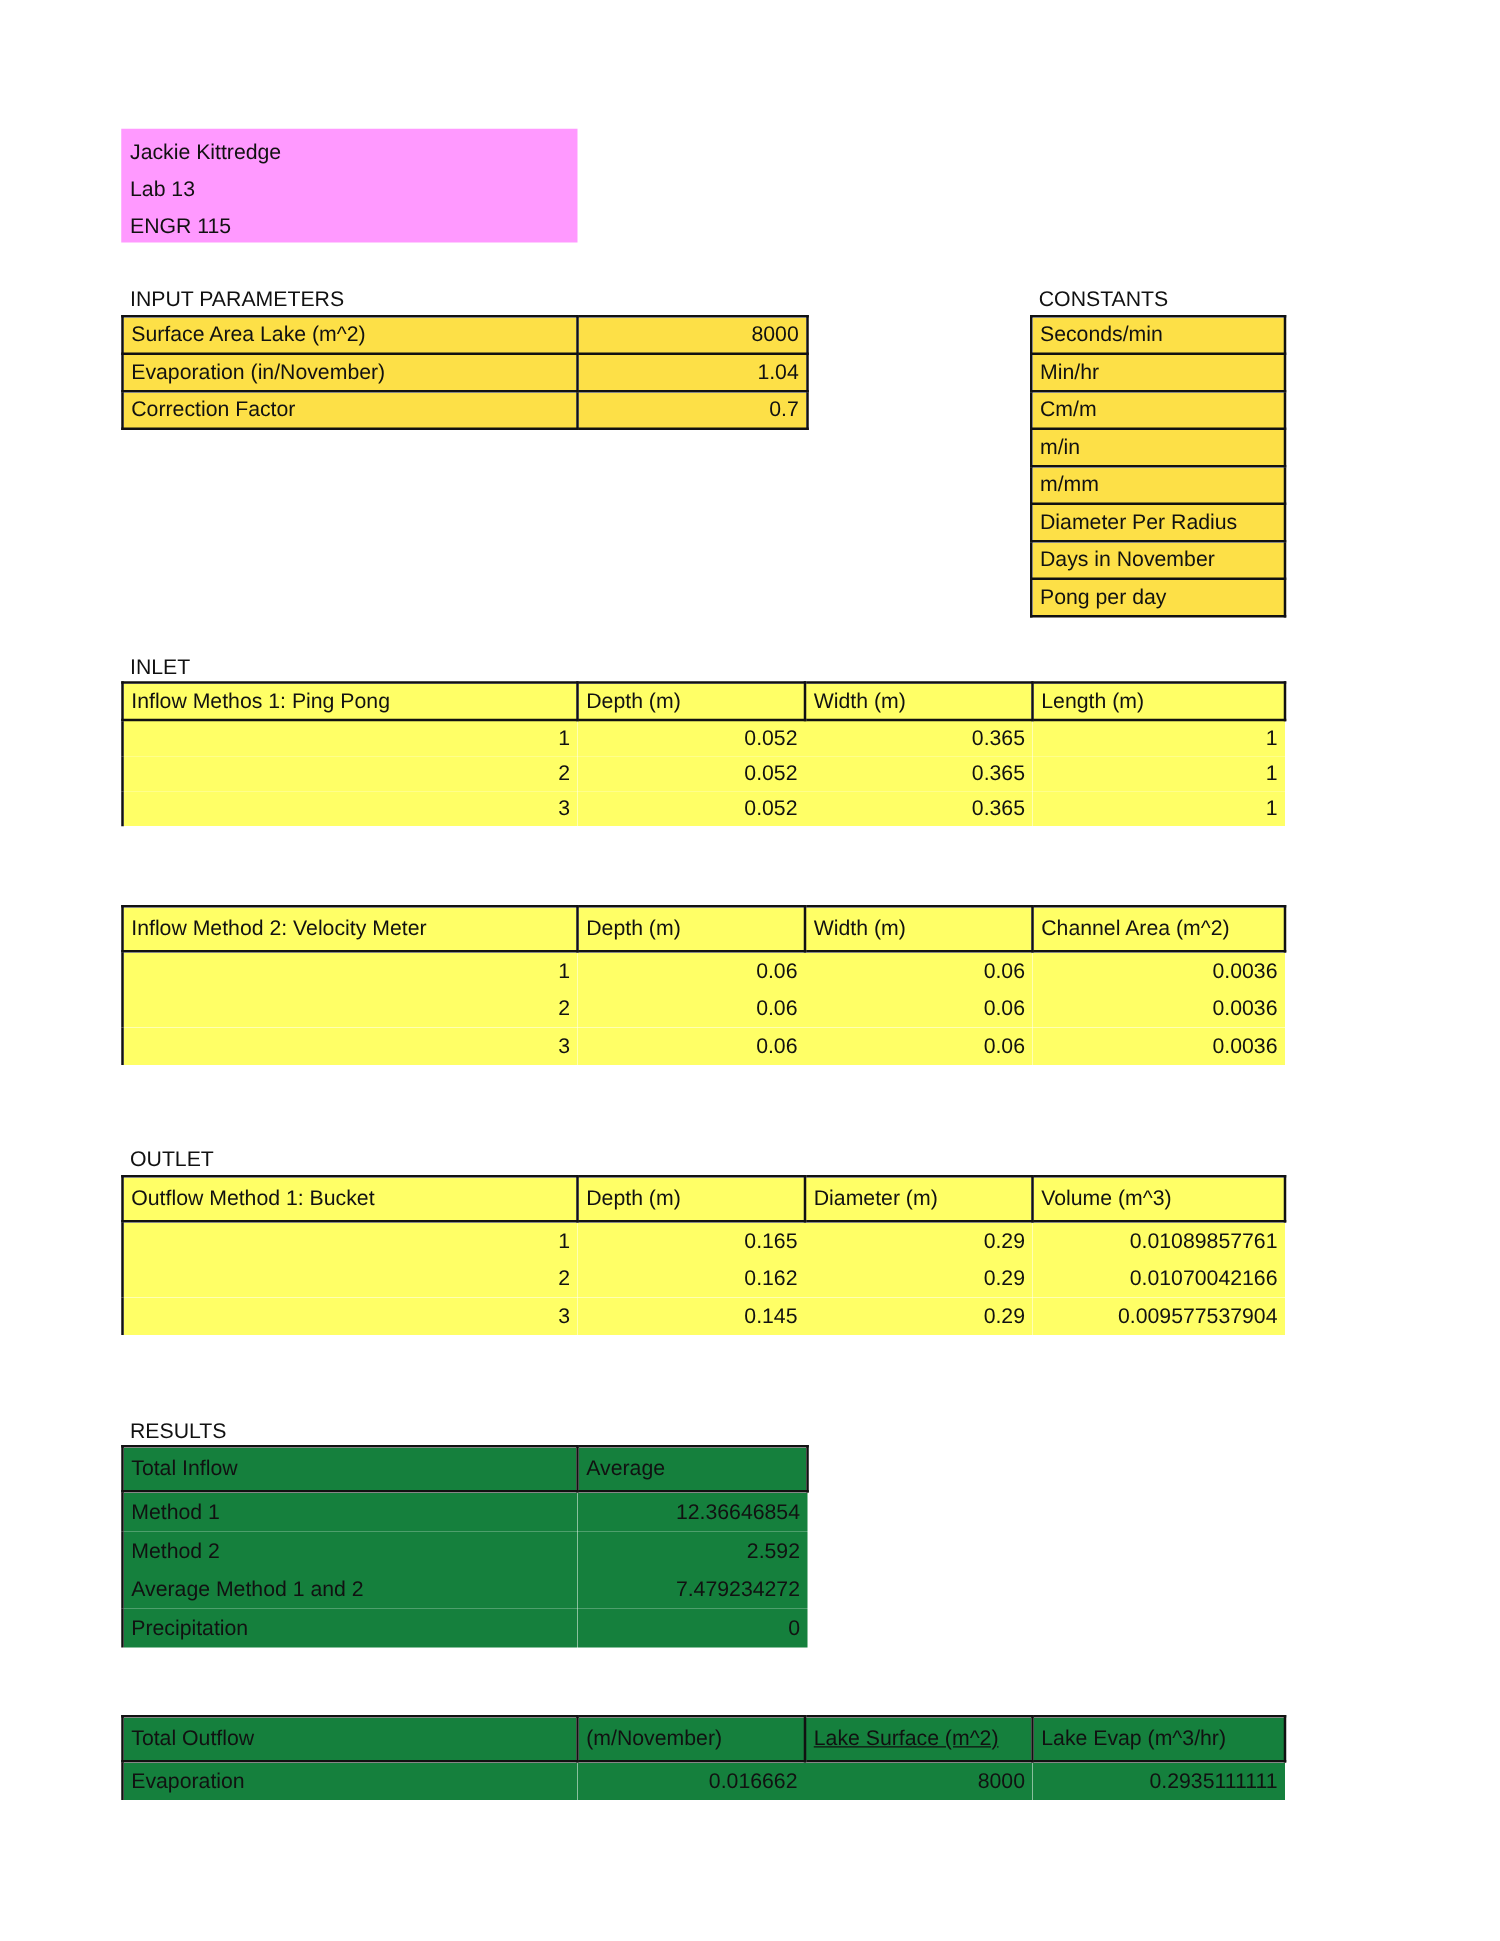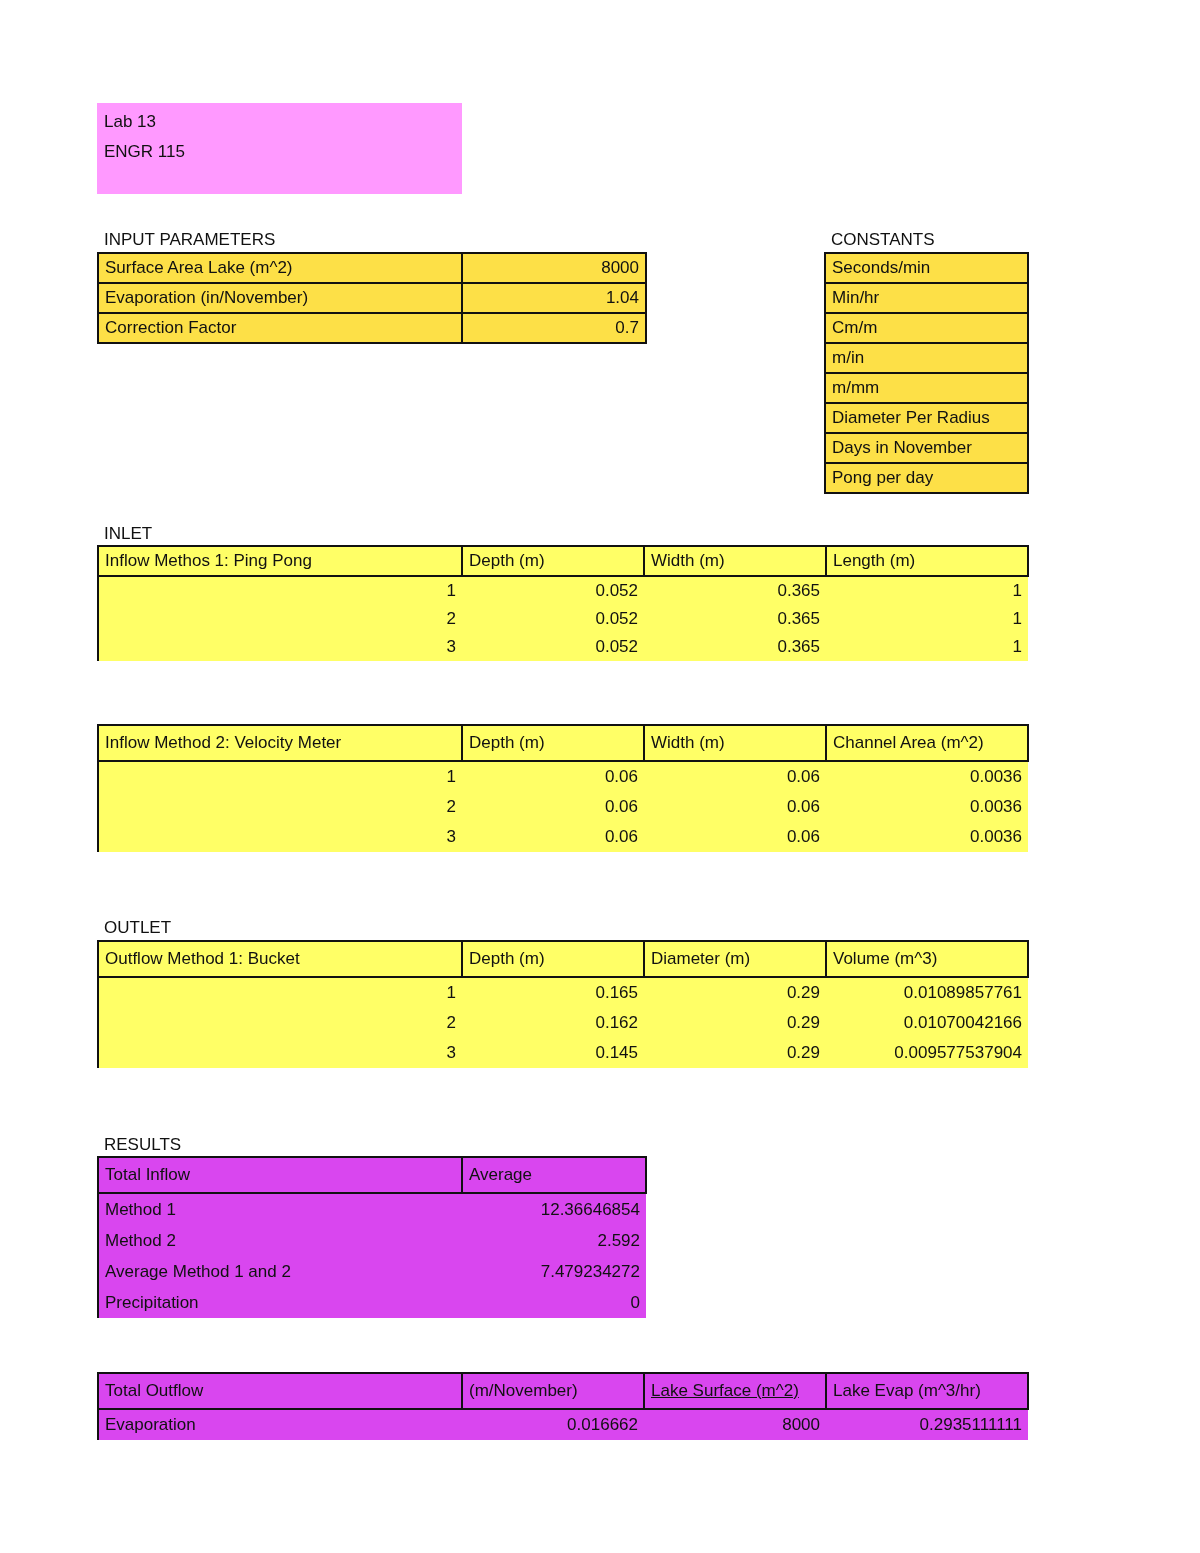--- a/index.html
+++ b/index.html
@@ -6,30 +6,31 @@
     body { width: 1200px; height: 1553px; position: relative; font-family: "Liberation Sans", sans-serif; color: #111; font-size: 17px; }
     .abs { position: absolute; }
     .header-box { left: 97px; top: 103px; width: 365px; height: 91px; background: #ff99ff; }
     .header-box div { height: 29px; line-height: 40px; padding-left: 7px; }
     .header-box div:first-child { line-height: 38px; }
     .section-label { font-size: 17px; }
     table { border-collapse: collapse; position: absolute; table-layout: fixed; }
     td { padding: 0 6px; height: 28px; line-height: 28px; white-space: nowrap; overflow: hidden; font-size: 17px; }
     .pink td { background: #fde047; border: 2px solid #111; }
     .yellow td { background: #ffff66; }
-    .blue td { background: #d946ef; }
+    .blue td { background: #15803d; }
     .hdr td { border-top: 2px solid #111; border-bottom: 2px solid #111; border-right: 2px solid #111; }
     .hdr td:first-child { border-left: 2px solid #111; margin-left: 32px; }
     .body-row td:first-child { border-left: 2px solid #111; }
     .num { text-align: right; }
   </style>
 </head>
 <body>
 
 <div class="abs header-box">
+  <div>Jackie Kittredge</div>
   <div>Lab 13</div>
   <div>ENGR 115</div>
 </div>
 
 <div class="abs section-label" style="left:104px; top:230px;">INPUT PARAMETERS</div>
 <table class="pink" style="left:97px; top:252px; width:548px;">
   <colgroup>
       <col style="width:364px">
       <col style="width:184px">
     </colgroup>

